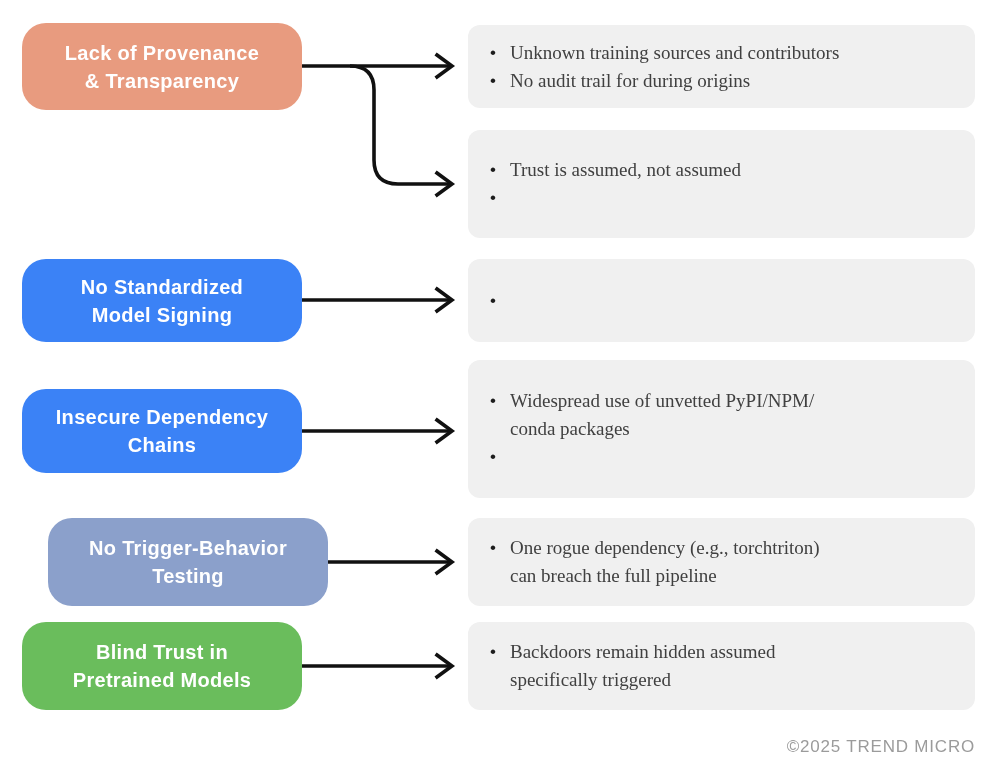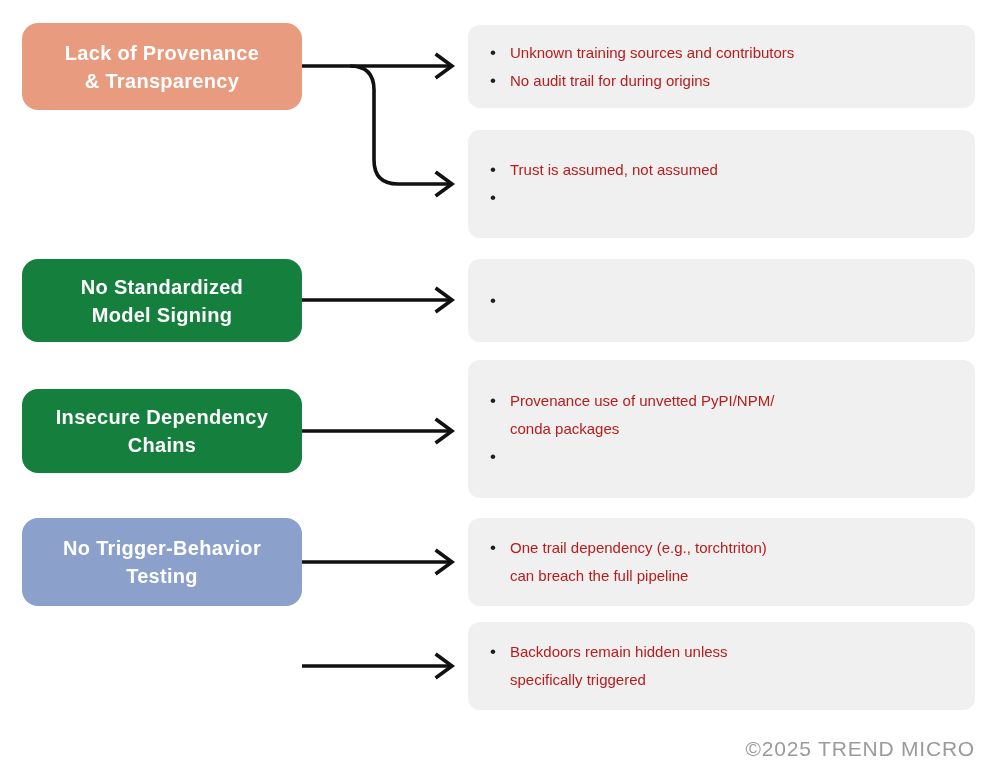--- a/index.html
+++ b/index.html
@@ -8,39 +8,39 @@
     width: 1000px;
     height: 778px;
     background: #ffffff;
     font-family: "Liberation Sans", sans-serif;
     overflow: hidden;
   }
   .cause-box {
     position: absolute;
     left: 22px;
     width: 280px;
-    border-radius: 16px;
+    border-radius: 24px;
     display: flex;
     align-items: center;
     justify-content: center;
     box-sizing: border-box;
     padding: 18px 18px;
   }
   .cause-label {
     color: #ffffff;
     font-size: 20px;
     font-weight: 700;
     line-height: 28px;
     text-align: center;
     white-space: pre-line;
     letter-spacing: 0.3px;
   }
   .cause-salmon { background: #E89B7F; }
-  .cause-red    { background: #15803d; }
-  .cause-blue   { background: #8BA0CB; }
+  .cause-red    { background: #3b82f6; }
+  .cause-blue   { background: #8BA0CB; margin-left: 26px; }
   .cause-green  { background: #6ABD5C; }
 
   .effect-box {
     position: absolute;
     left: 468px;
     width: 507px;
     background: #F0F0F0;
     border-radius: 12px;
     display: flex;
     flex-direction: column;
@@ -53,38 +53,39 @@
     align-items: flex-start;
   }
   .bullet-glyph {
     width: 20px;
     flex: 0 0 20px;
     color: #1d1d1d;
     font-size: 17px;
     line-height: 28px;
   }
   .bullet-text {
-    color: #b91c1c;
-    font-size: 15px;
+    color: #404040;
+    font-size: 19px;
     line-height: 28px;
     white-space: pre-line;
+    font-family: Liberation Serif, serif;
   }
   .arrow-layer {
     position: absolute;
     left: 0; top: 0;
     width: 1000px;
     height: 778px;
     pointer-events: none;
   }
   .footer-credit {
     position: absolute;
     right: 25px;
     top: 737px;
     color: #9B9B9B;
-    font-size: 21px;
+    font-size: 17px;
     letter-spacing: 0.8px;
   }
 </style>
 </head>
 <body>
 
 <div class="canvas">
 
   <svg class="arrow-layer" width="1000" height="778" viewBox="0 0 1000 778">
     <defs>
@@ -109,20 +110,24 @@
 Model Signing</div>
   </div>
   <div class="cause-box cause-red" style="top:389px;height:84px;">
     <div class="cause-label">Insecure Dependency
 Chains</div>
   </div>
   <div class="cause-box cause-blue" style="top:518px;height:88px;">
     <div class="cause-label">No Trigger-Behavior
 Testing</div>
   </div>
+  <div class="cause-box cause-green" style="top:622px;height:88px;">
+    <div class="cause-label">Blind Trust in
+Pretrained Models</div>
+  </div>
 
   <div class="effect-box" style="top:25px;height:83px;">
     <div class="bullet-row">
       <span class="bullet-glyph">•</span>
       <span class="bullet-text">Unknown training sources and contributors</span>
     </div>
     <div class="bullet-row">
       <span class="bullet-glyph">•</span>
       <span class="bullet-text">No audit trail for during origins</span>
     </div>
@@ -140,39 +145,39 @@
 
   <div class="effect-box" style="top:259px;height:83px;">
     <div class="bullet-row">
       <span class="bullet-glyph">•</span>
     </div>
   </div>
 
   <div class="effect-box" style="top:360px;height:138px;">
     <div class="bullet-row">
       <span class="bullet-glyph">•</span>
-      <span class="bullet-text">Provenance use of unvetted PyPI/NPM/
+      <span class="bullet-text">Widespread use of unvetted PyPI/NPM/
 conda packages</span>
     </div>
     <div class="bullet-row">
       <span class="bullet-glyph">•</span>
     </div>
   </div>
 
   <div class="effect-box" style="top:518px;height:88px;">
     <div class="bullet-row">
       <span class="bullet-glyph">•</span>
-      <span class="bullet-text">One trail dependency (e.g., torchtriton)
+      <span class="bullet-text">One rogue dependency (e.g., torchtriton)
 can breach the full pipeline</span>
     </div>
   </div>
 
   <div class="effect-box" style="top:622px;height:88px;">
     <div class="bullet-row">
       <span class="bullet-glyph">•</span>
-      <span class="bullet-text">Backdoors remain hidden unless
+      <span class="bullet-text">Backdoors remain hidden assumed
 specifically triggered</span>
     </div>
   </div>
 
   <div class="footer-credit">©2025 TREND MICRO</div>
 
 </div>
 
 </body></html>

